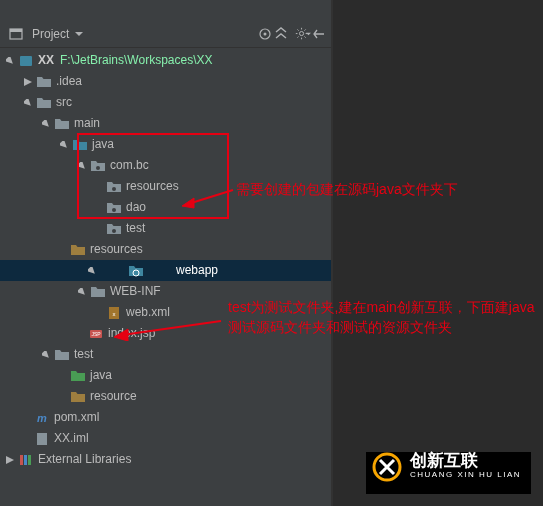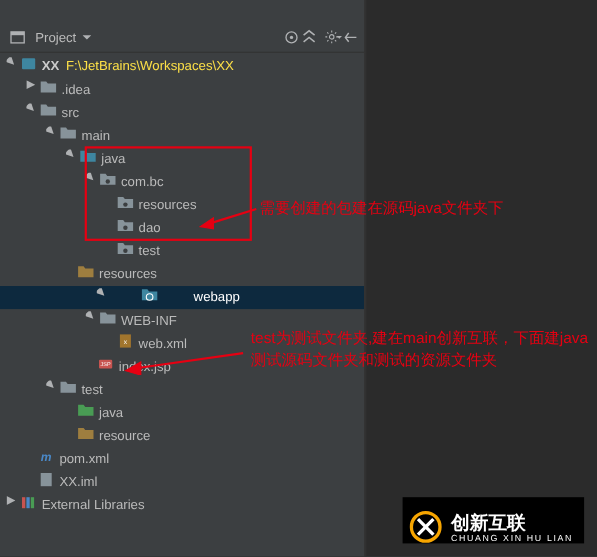--- a/index.html
+++ b/index.html
@@ -34,36 +34,36 @@
     color: #bbbbbb; padding: 2px 4px; cursor: pointer;
     border-radius: 2px;
   }
   .tb-icon {
     width: 16px; height: 16px;
     display: inline-flex; align-items: center; justify-content: center;
     color: #afb1b3; cursor: pointer;
   }
   .tree { flex: 1; padding-top: 2px; overflow: hidden; }
   .row {
-    display: flex; 
+    display: flex; align-items: center;
     height: 21px; line-height: 21px;
     white-space: nowrap;
     position: relative;
   }
   .row.sel { background: #0d293e; color: #ffffff; gap: 28px; }
   .arrow {
     width: 12px; height: 12px;
     display: inline-flex; align-items: center; justify-content: center;
     margin-right: 2px;
     color: #afb1b3;
   }
   .arrow svg { width: 8px; height: 8px; }
   .icon { width: 16px; height: 16px; display: inline-flex; align-items: center; justify-content: center; margin-right: 4px; }
   .label { color: #bbbbbb; }
-  .label.dim { color: #fde047; }
+  .label.dim { color: #86efac; }
   .label.bold { font-weight: bold; color: #cccccc; }
   .row.sel .label { color: #ffffff; }
   .pad { display: inline-block; }
   .redbox {
     position: absolute;
     border: 2px solid #e60012;
     pointer-events: none;
   }
   .redtext {
     position: absolute;
@@ -73,21 +73,21 @@
   }
   .arrow-red {
     position: absolute;
     stroke: #e60012; fill: #e60012;
   }
   .logo {
     position: absolute;
     right: 12px; bottom: 12px;
     height: 42px;
     background: #000000;
-    display: flex; align-items: flex-end;
+    display: flex; align-items: flex-start;
     padding: 0 10px 0 6px;
     gap: 8px;
   }
   .logo-txt { color: #ffffff; font-size: 17px; font-weight: bold; line-height: 1; }
   .logo-sub { color: #ffffff; font-size: 8px; letter-spacing: 1.5px; line-height: 1; margin-top: 2px; }
   .logo-col { display: flex; flex-direction: column; align-items: flex-start; }
 </style>
 </head>
 <body>
 

